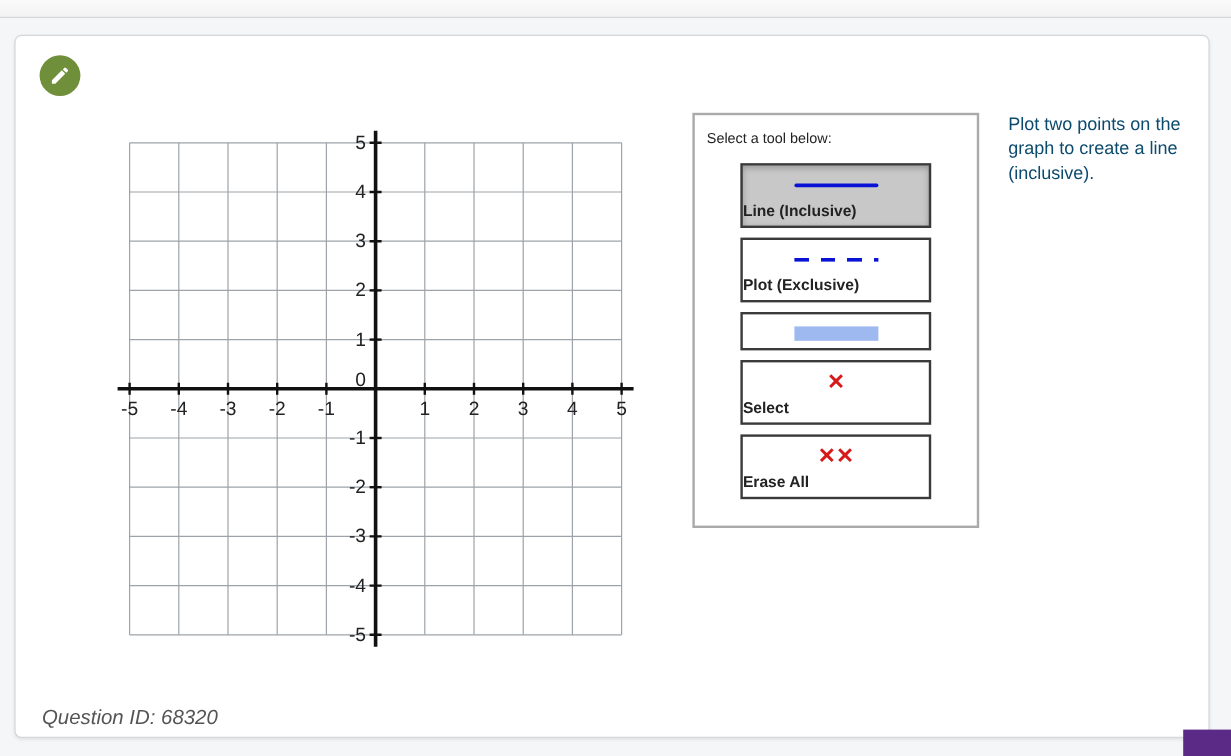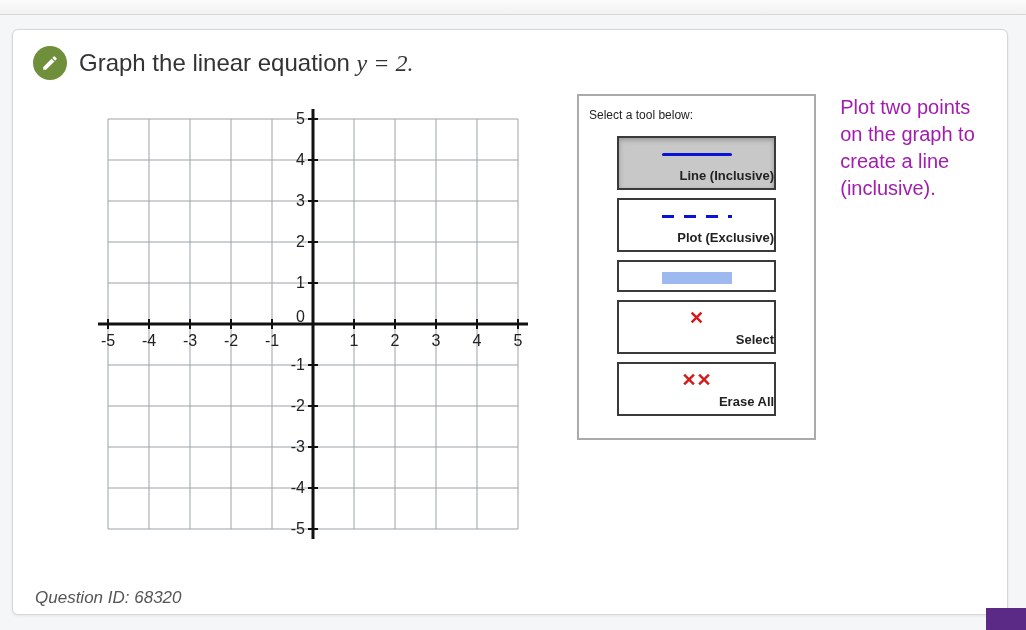--- a/index.html
+++ b/index.html
@@ -60,21 +60,21 @@
   }
   .tools-title {
     font-size: 12px;
     margin-bottom: 10px;
     padding: 4px 0;
   }
   .tool {
     border: 2px solid #3a3a3a;
     margin: 8px auto;
     width: 155px;
-    text-align: right;
+    text-align: left;
     background: #fff;
     cursor: pointer;
   }
   .tool.selected {
     background: #c8c8c8;
     box-shadow: inset 0 2px 5px rgba(0,0,0,.25);
   }
   .tool-preview {
     height: 24px;
     display: flex; align-items: center; justify-content: center;
@@ -87,23 +87,23 @@
   }
   .solid-line { width: 70px; height: 3px; background: #0a12d6; border-radius: 2px; }
   .dashed-line {
     width: 70px; height: 3px;
     background: repeating-linear-gradient(to right,#0a12d6 0 12px, transparent 12px 22px);
   }
   .region-box { width: 70px; height: 12px; background: #9eb9ef; }
   .erase-x { color: #d61a1a; font-weight: bold; font-size: 18px; line-height: 18px;}
   .hint {
     width: 150px;
-    font-size: 20px;
+    font-size: 15px;
     line-height: 1.35;
-    color: #a21caf;
+    color: #0c4a6e;
   }
   .qid {
     position: absolute;
     left: 22px;
     bottom: 6px;
     font-style: italic;
     font-size: 17px;
     color: #555;
   }
   .purple-tab {
@@ -118,23 +118,20 @@
 
 <div class="top-decor"></div>
 
 <div class="card">
 
   <div class="header">
     <div class="pencil-badge">
       <svg viewBox="0 0 24 24">
           <path fill="#fff" d="M3 17.25V21h3.75L17.81 9.94l-3.75-3.75L3 17.25zM20.71 7.04a1 1 0 0 0 0-1.41l-2.34-2.34a1 1 0 0 0-1.41 0l-1.83 1.83 3.75 3.75 1.83-1.83z"></path>
         </svg>
-    </div>
-    <div class="prompt">
-      <span>Graph the linear equation </span><span class="equation">y = 2.</span>
     </div>
   </div>
 
   <div class="content">
     <div class="graph-wrap">
       <svg width="480" height="460" viewBox="0 0 480 460">
         <g transform="translate(240,230)">
 
           <g stroke="#9da3a8" stroke-width="1">
             <line x1="-205" y1="-205" x2="-205" y2="205"></line>

